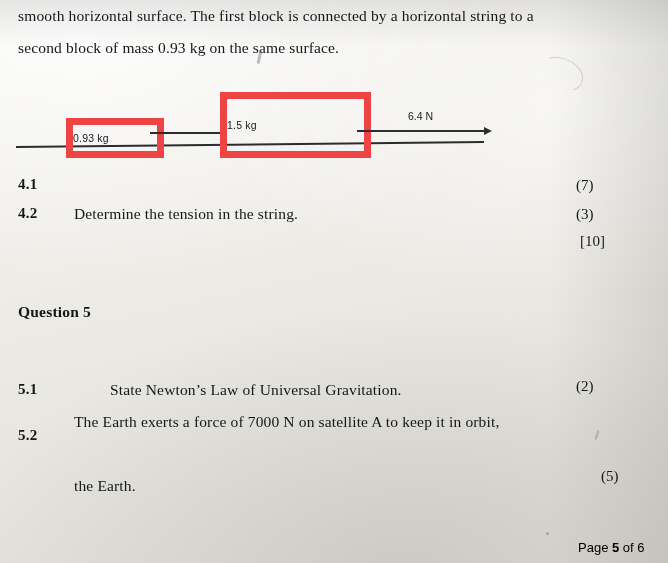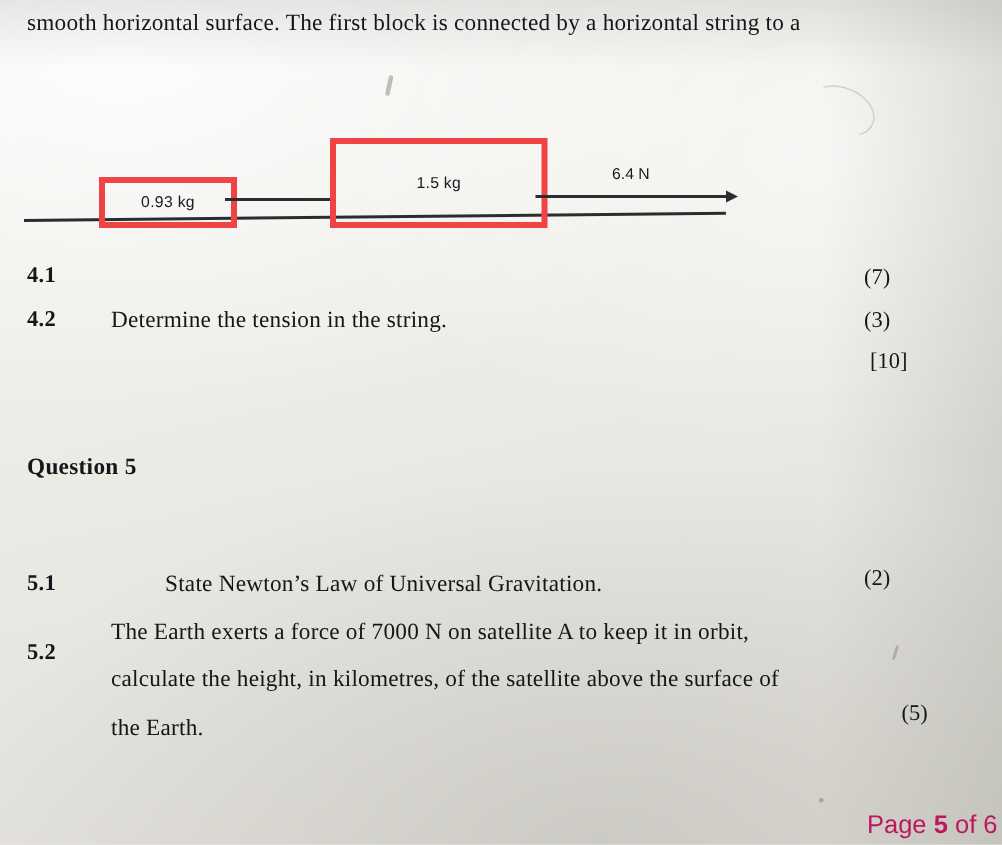--- a/index.html
+++ b/index.html
@@ -50,38 +50,38 @@
     font-size:15px;
   }
   .qhead{
     position:absolute;
     font-size:15.5px;
     font-weight:bold;
     letter-spacing:.2px;
   }
   .pagefoot{
     position:absolute;
-    font-size:17px;
+    font-size:13px;
     font-family:"Liberation Sans", sans-serif;
-    color:#be185d;
+    color:#000000;
   }
   .pagefoot b{font-weight:bold;}
 
   
   #diagram{position:absolute;left:0;top:78px;width:668px;height:78px;}
   .surface{
     position:absolute;
     height:2px;
     background:#2a2c30;
   }
   .block{
     position:absolute;
-    border:4px solid #ef4444;
+    border:7px solid #ef4444;
     background:transparent;
-    display:flex;align-items:center;justify-content:center;
+    display:flex;align-items:center;justify-content:flex-start;
   }
   .blocklabel{
     font-family:"Liberation Sans", sans-serif;
     font-size:10.5px;
     color:#17191c;
     letter-spacing:.2px;
   }
   .string{
     position:absolute;
     height:1.5px;
@@ -111,20 +111,21 @@
 </head>
 <body>
 
 <div class="paper"></div>
 <div class="shadowtop"></div>
 <div class="shadowright"></div>
 
 <div class="content">
 
   <div class="line" style="left:18px;top:6px;">smooth horizontal surface. The first block is connected by a horizontal string to a</div>
+  <div class="line" style="left:18px;top:38px;">second block of mass 0.93 kg on the same surface.</div>
 
   <div id="diagram">
     <div class="surface" style="left:16px;top:68px;width:468px;transform:rotate(-0.6deg);transform-origin:left center;"></div>
 
     <div class="block" style="left:66px;top:40px;width:84px;height:26px;">
       <span class="blocklabel">0.93 kg</span>
     </div>
 
     <div class="string" style="left:150px;top:54px;width:70px;"></div>
 
@@ -147,21 +148,20 @@
   <div class="marks" style="left:580px;top:233px;">[10]</div>
 
   <div class="qhead" style="left:18px;top:303px;">Question 5</div>
 
   <div class="num" style="left:18px;top:381px;">5.1</div>
   <div class="line" style="left:74px;top:380px;margin-left:36px;">State Newton’s Law of Universal Gravitation.</div>
   <div class="marks" style="left:576px;top:378px;">(2)</div>
 
   <div class="num" style="left:18px;top:413px;margin-top:14px;">5.2</div>
   <div class="line" style="left:74px;top:412px;">The Earth exerts a force of 7000 N on satellite A to keep it in orbit,</div>
-  <div class="line" style="left:74px;top:443px;">calculate the height, in kilometres, of the satellite above the surface of</div>
   <div class="line" style="left:74px;top:476px;">the Earth.</div>
   <div class="marks" style="left:601px;top:468px;">(5)</div>
 
   <div class="pagefoot" style="left:578px;top:540px;">
     <span>Page </span><b>5</b><span> of 6</span>
   </div>
 
   <div class="smudge" style="left:538px;top:58px;width:44px;height:30px;border:1px solid rgba(150,145,140,.35);border-left-color:transparent;border-bottom-color:transparent;transform:rotate(22deg);"></div>
   <div class="smudge" style="left:258px;top:50px;width:3px;height:14px;background:rgba(120,118,115,.45);border-radius:2px;transform:rotate(12deg);"></div>
   <div class="smudge" style="left:596px;top:430px;width:2px;height:10px;background:rgba(120,118,115,.4);border-radius:2px;transform:rotate(18deg);"></div>

